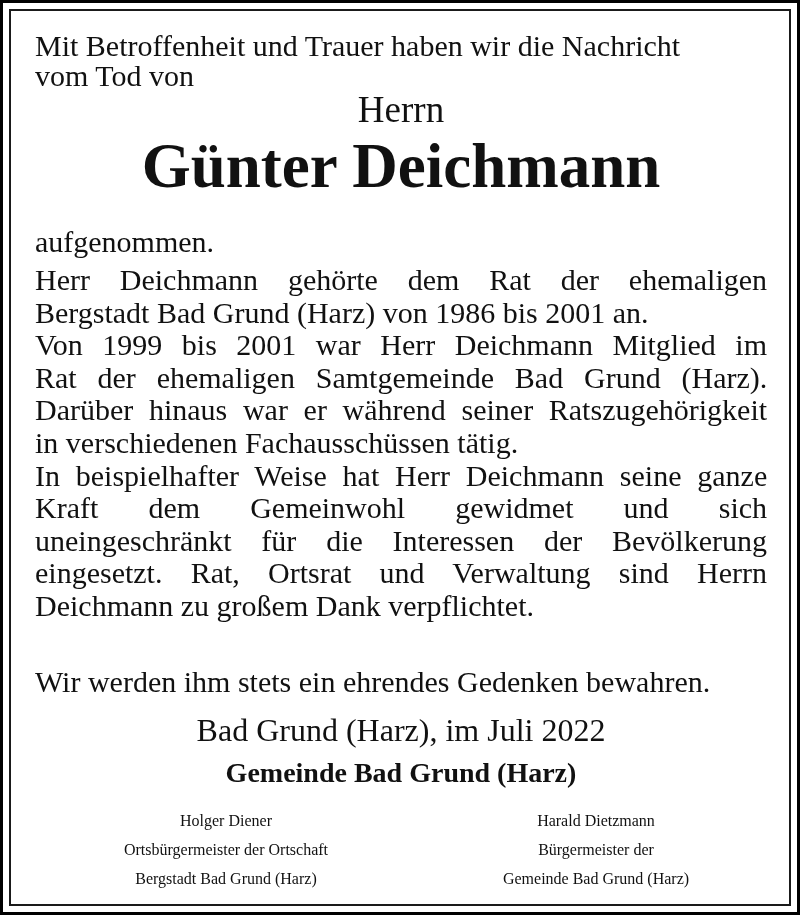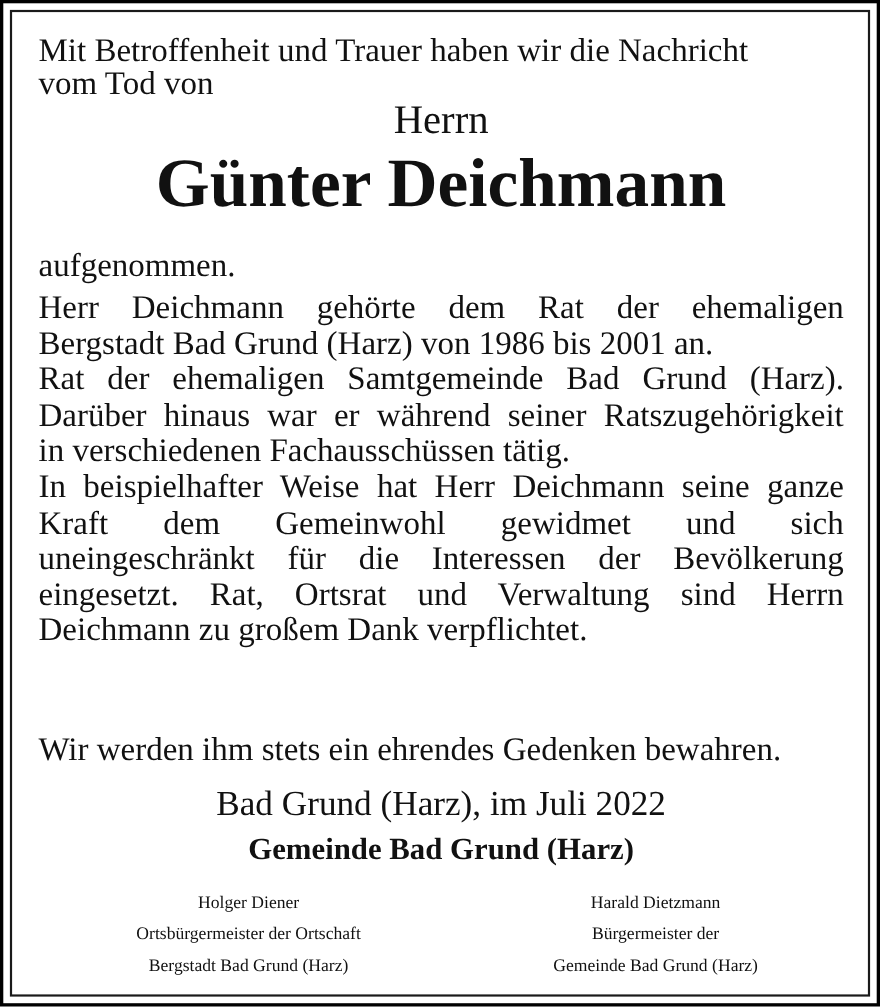--- a/index.html
+++ b/index.html
@@ -138,20 +138,23 @@
       <div class="name">Günter Deichmann</div>
 
       <div class="aufgenommen">aufgenommen.</div>
 
       <div class="body-block">
         <span class="line">
             <span class="line-inner" style="display: block; white-space: nowrap; word-spacing: 22.3333px;">Herr Deichmann gehörte dem Rat der ehemaligen</span>
           </span>
         <span class="line last">
             <span class="line-inner">Bergstadt Bad Grund (Harz) von 1986 bis 2001 an.</span>
+          </span>
+        <span class="line">
+            <span class="line-inner" style="display: block; white-space: nowrap; word-spacing: 12px;">Von 1999 bis 2001 war Herr Deichmann Mitglied im</span>
           </span>
         <span class="line">
             <span class="line-inner" style="display: block; white-space: nowrap; word-spacing: 13.3333px;">Rat der ehemaligen Samtgemeinde Bad Grund (Harz).</span>
           </span>
         <span class="line">
             <span class="line-inner" style="display: block; white-space: nowrap; word-spacing: 8.16667px;">Darüber hinaus war er während seiner Ratszugehörigkeit</span>
           </span>
         <span class="line last">
             <span class="line-inner">in verschiedenen Fachausschüssen tätig.</span>
           </span>

